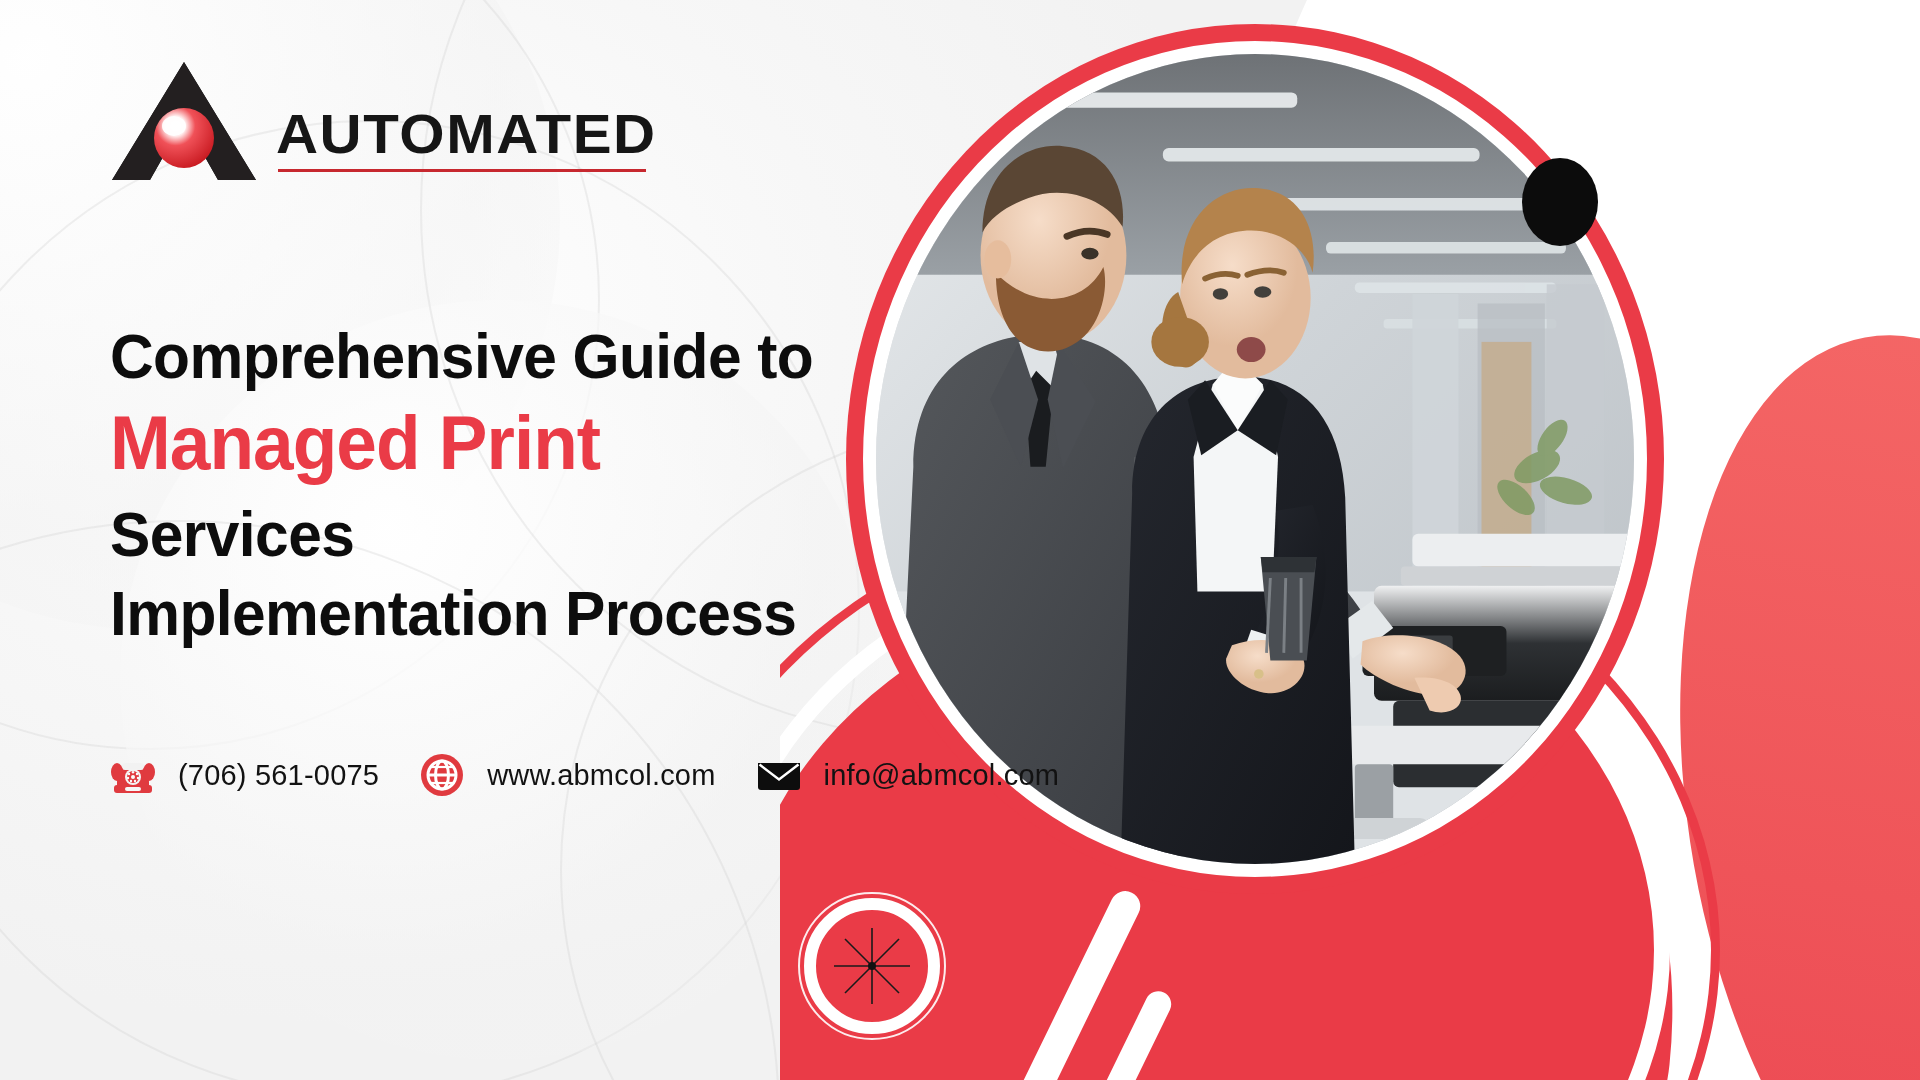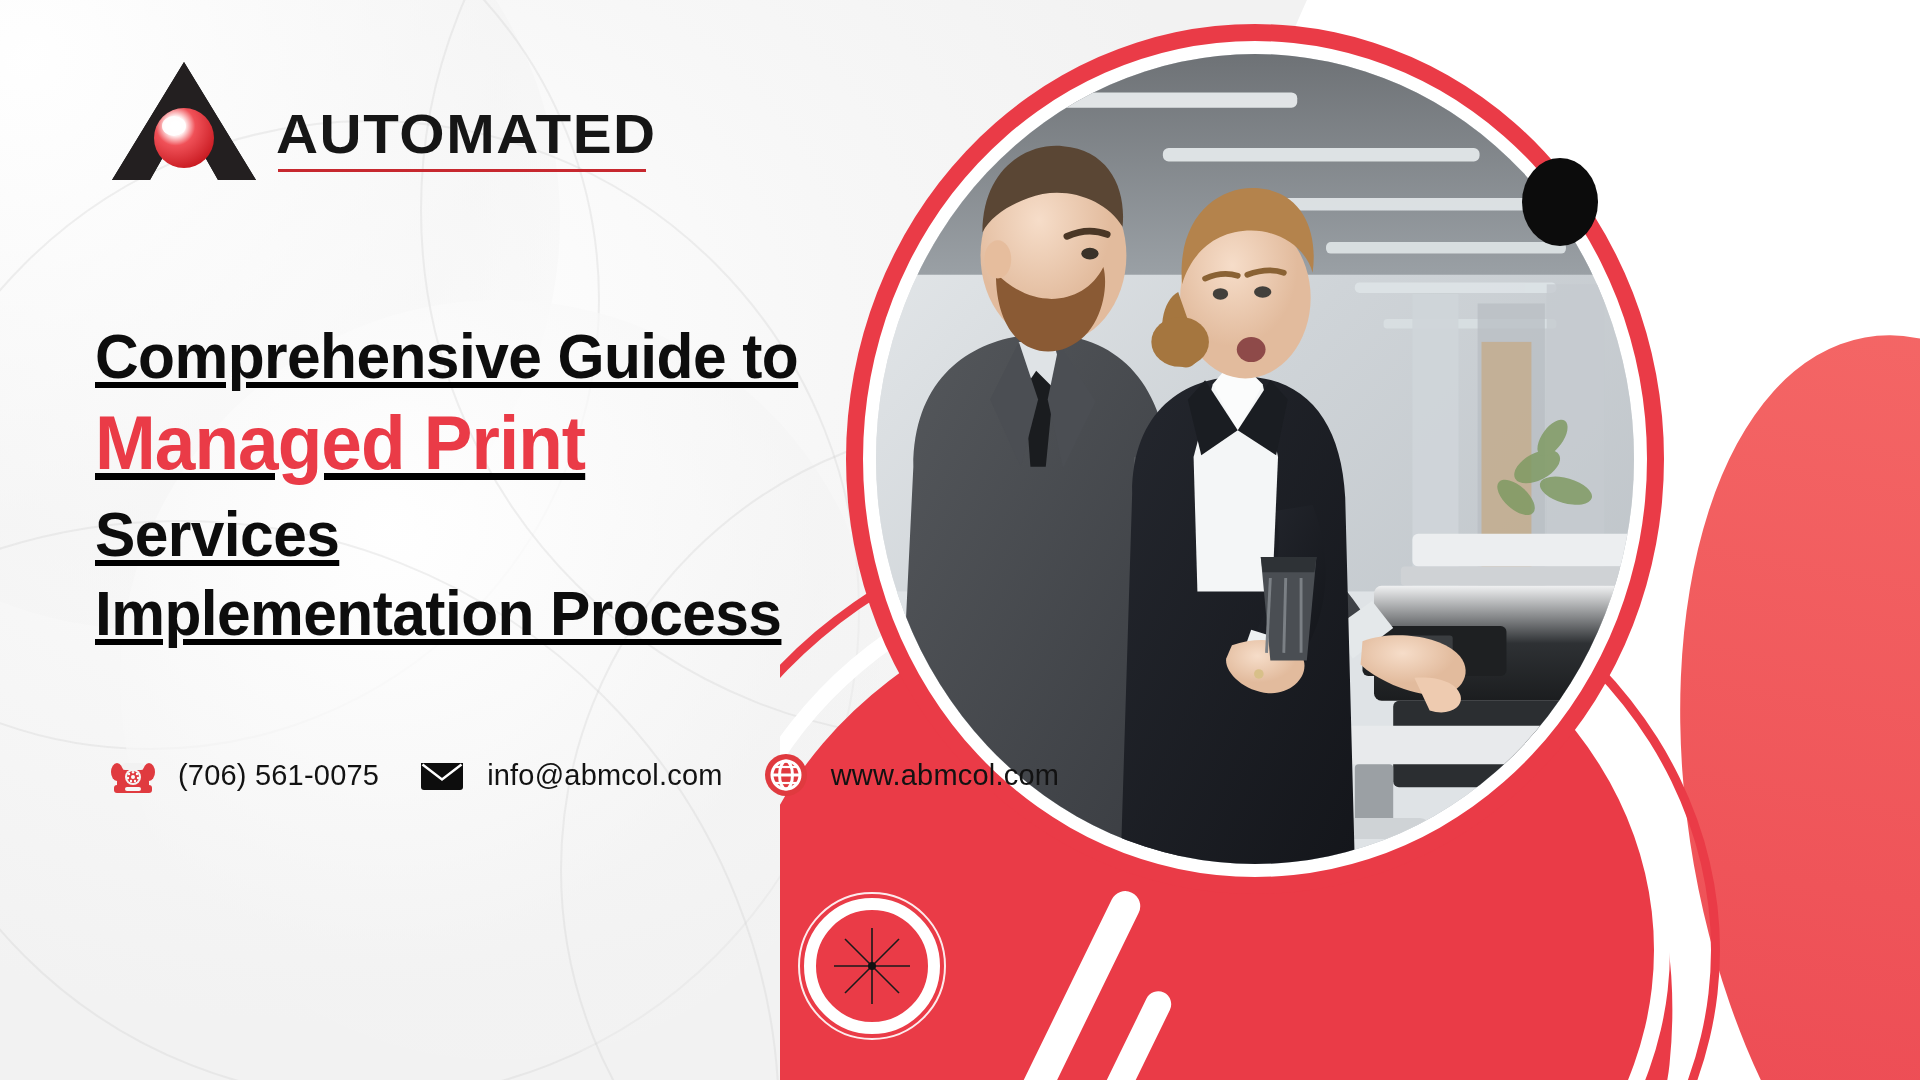--- a/index.html
+++ b/index.html
@@ -171,21 +171,21 @@
   .logo-bottom {
     font-family:"Liberation Sans", sans-serif;
     font-weight:400;
     font-size:31px;
     letter-spacing:1.3px;
     color:#1b1b1b;
     line-height:1;
   }
 
   
-  .headline { position:absolute; left:95px; top:320px; width:900px;text-decoration:underline; }
+  .headline { position:absolute; left:110px; top:320px; width:900px; }
   .hl-line {
     font-family:"Liberation Sans", sans-serif;
     font-weight:700;
     color:#0d0d0d;
     font-size:63px;
     line-height:1.16;
     letter-spacing:-.6px;
     white-space:nowrap;
     transform:scaleX(.96);
     transform-origin:left center;
@@ -469,37 +469,37 @@
             <rect x="4" y="33" width="38" height="8" rx="3" fill="#e03a3f"></rect>
             <rect x="15" y="35" width="16" height="4" rx="2" fill="#f7f7f7"></rect>
           </svg>
         </span>
         <span class="ctext">(706) 561-0075</span>
       </div>
 
       <div class="crow">
         <span class="cicon">
           <svg viewBox="0 0 46 46" width="46" height="46">
-            <rect x="2" y="11" width="42" height="27" rx="3" fill="#0d0d0d"></rect>
-            <path d="M2 13 L23 29 L44 13 L44 11 L2 11 Z" fill="#0d0d0d"></path>
-            <path d="M3.5 12.5 L23 27.5 L42.5 12.5" fill="none" stroke="#ffffff" stroke-width="2.4"></path>
-          </svg>
-        </span>
-        <span class="ctext">info@abmcol.com</span>
-      </div>
-
-      <div class="crow">
-        <span class="cicon">
-          <svg viewBox="0 0 46 46" width="46" height="46">
             <circle cx="23" cy="23" r="21" fill="#e03a3f"></circle>
             <circle cx="23" cy="23" r="14" fill="none" stroke="#ffffff" stroke-width="3"></circle>
             <ellipse cx="23" cy="23" rx="6.5" ry="14" fill="none" stroke="#ffffff" stroke-width="3"></ellipse>
             <line x1="9" y1="23" x2="37" y2="23" stroke="#ffffff" stroke-width="3"></line>
             <line x1="11" y1="15" x2="35" y2="15" stroke="#ffffff" stroke-width="2.2"></line>
             <line x1="11" y1="31" x2="35" y2="31" stroke="#ffffff" stroke-width="2.2"></line>
           </svg>
         </span>
         <span class="ctext">www.abmcol.com</span>
       </div>
 
+      <div class="crow">
+        <span class="cicon">
+          <svg viewBox="0 0 46 46" width="46" height="46">
+            <rect x="2" y="11" width="42" height="27" rx="3" fill="#0d0d0d"></rect>
+            <path d="M2 13 L23 29 L44 13 L44 11 L2 11 Z" fill="#0d0d0d"></path>
+            <path d="M3.5 12.5 L23 27.5 L42.5 12.5" fill="none" stroke="#ffffff" stroke-width="2.4"></path>
+          </svg>
+        </span>
+        <span class="ctext">info@abmcol.com</span>
+      </div>
+
     </div>
   </div>
 </div>
 
 </body></html>

